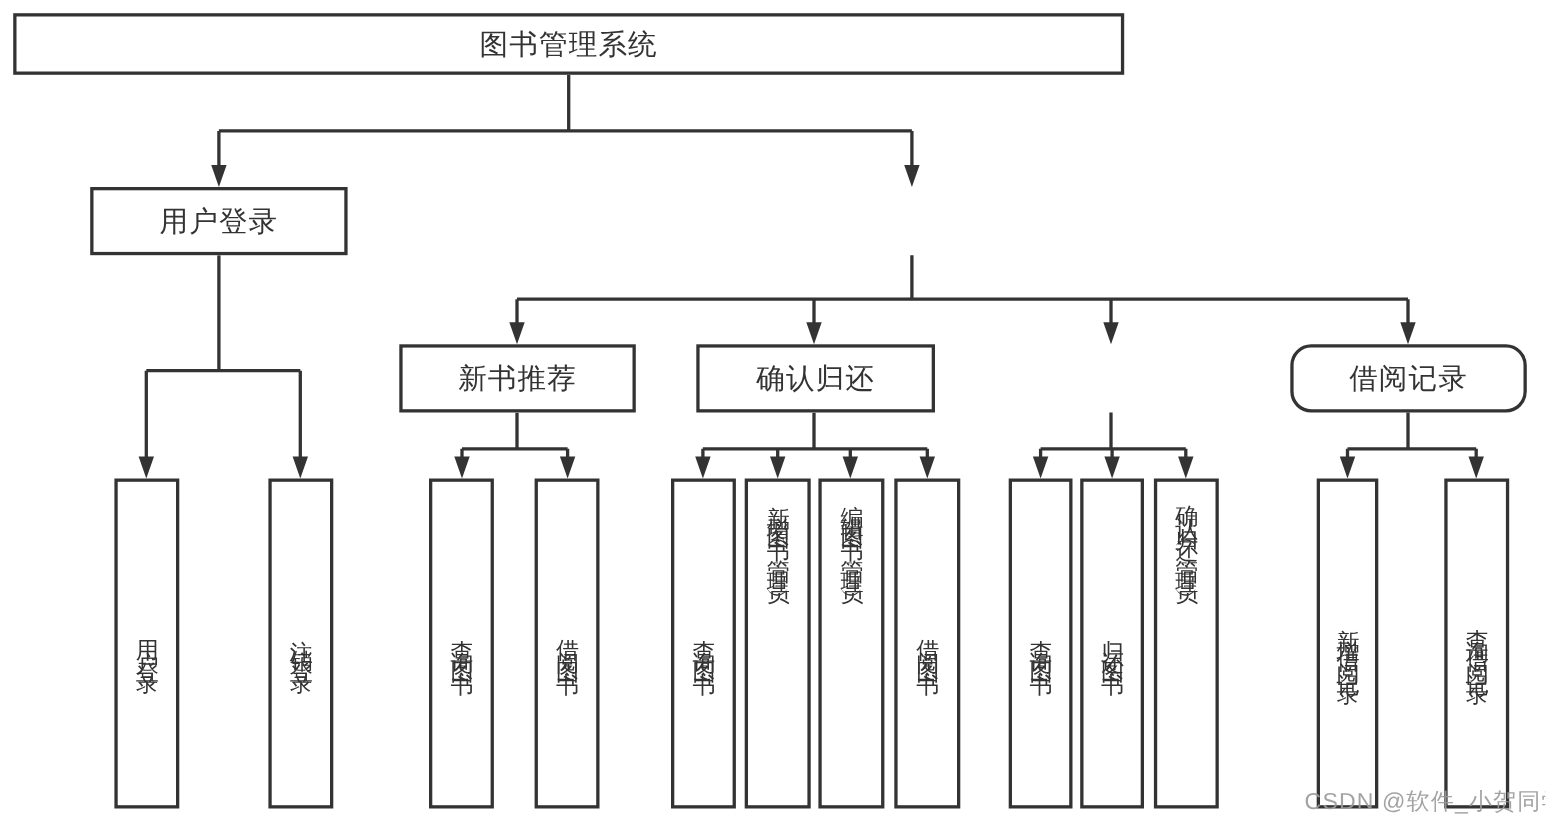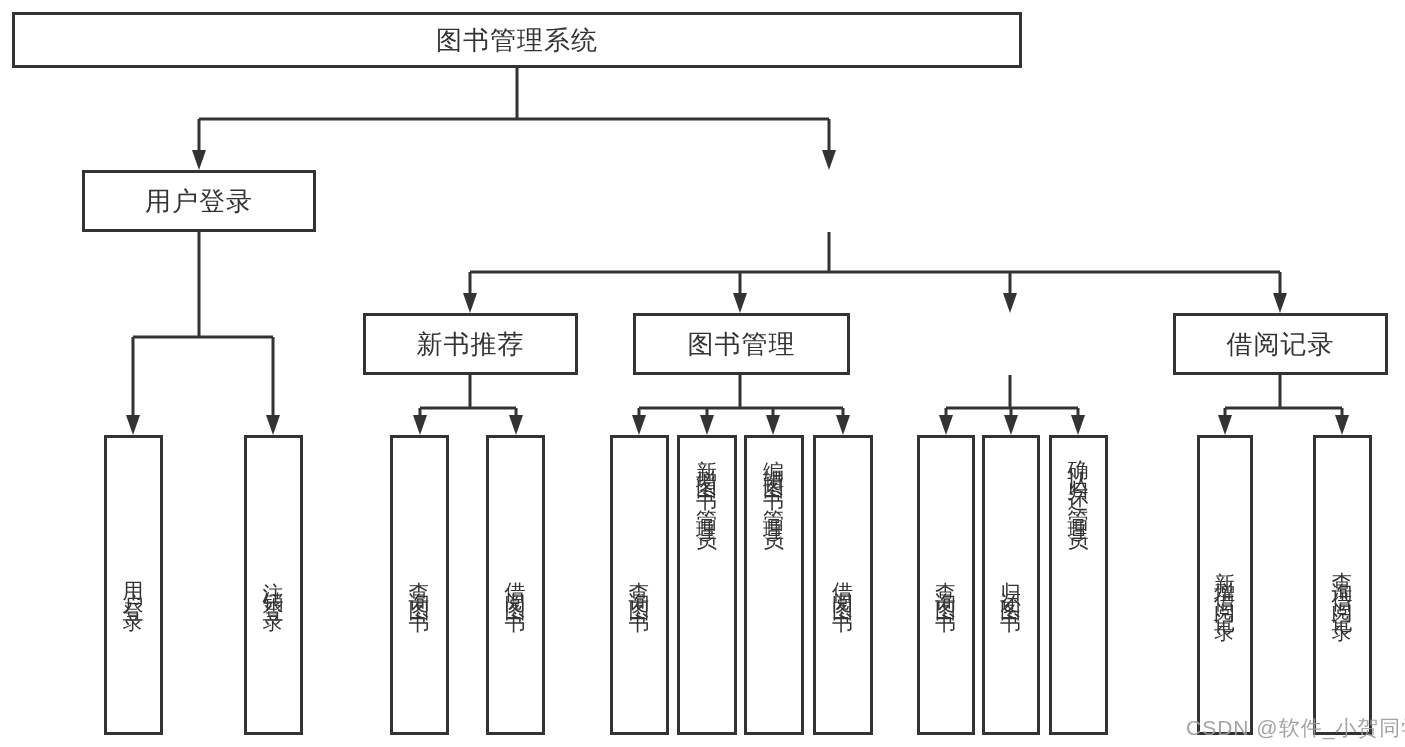--- a/index.html
+++ b/index.html
@@ -98,22 +98,22 @@
       <polygon points="1218,415 1232,415 1225,435"></polygon>
       <polygon points="1335,415 1349,415 1342,435"></polygon>
     </g>
   </svg>
 
   <div class="node" style="left:12px;top:12px;width:1010px;height:56px;">图书管理系统</div>
 
   <div class="node" style="left:82px;top:170px;width:234px;height:62px;">用户登录</div>
 
   <div class="node" style="left:363px;top:313px;width:215px;height:62px;font-family:Liberation Mono, monospace;">新书推荐</div>
-  <div class="node" style="left:633px;top:313px;width:217px;height:62px;">图书管理</div>
-  <div class="node" style="left:1173px;top:313px;width:215px;height:62px;">借阅记录</div>
+  <div class="node" style="left:633px;top:313px;width:217px;height:62px;">确认归还</div>
+  <div class="node" style="left:1173px;top:313px;width:215px;height:62px;border-radius:19px;">借阅记录</div>
 
   <div class="node vnode" style="left:104px;top:435px;width:59px;height:300px;">用户登录</div>
   <div class="node vnode" style="left:244px;top:435px;width:59px;height:300px;">注销登录</div>
 
   <div class="node vnode" style="left:390px;top:435px;width:59px;height:300px;">查询图书</div>
   <div class="node vnode" style="left:486px;top:435px;width:59px;height:300px;">借阅图书</div>
 
   <div class="node vnode" style="left:610px;top:435px;width:59px;height:300px;">查询图书</div>
   <div class="node vnode tall" style="left:677px;top:435px;width:60px;height:300px;">新增图书（管理员）</div>
   <div class="node vnode tall" style="left:744px;top:435px;width:60px;height:300px;">编辑图书（管理员）</div>

